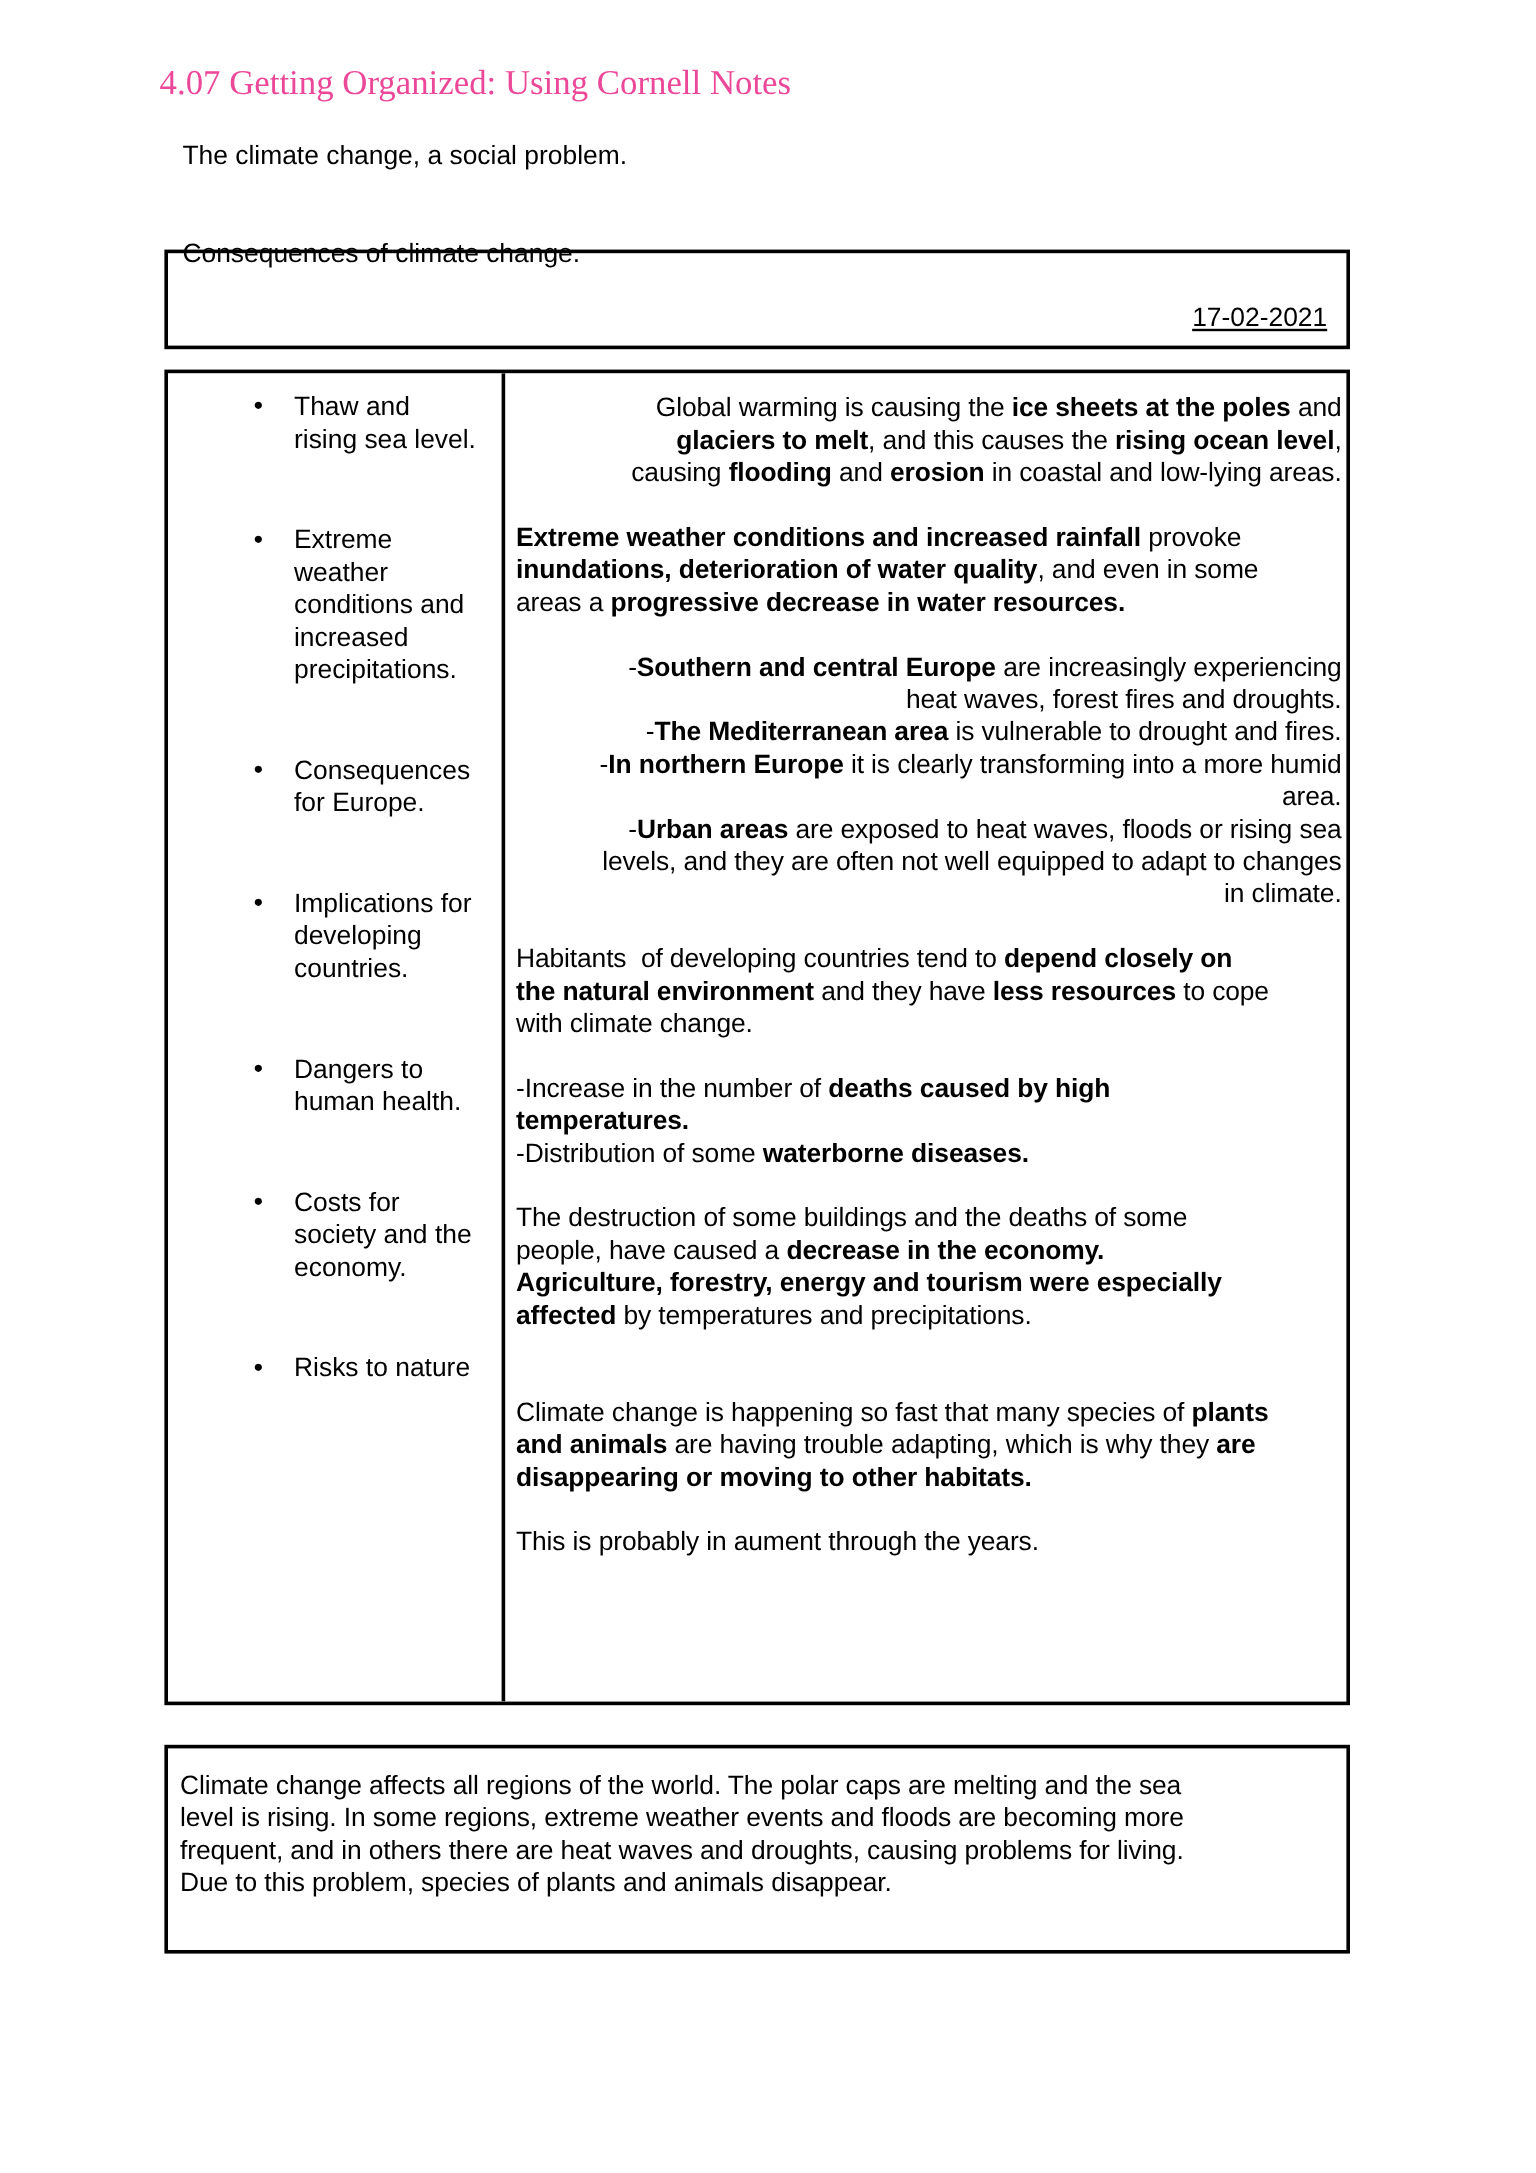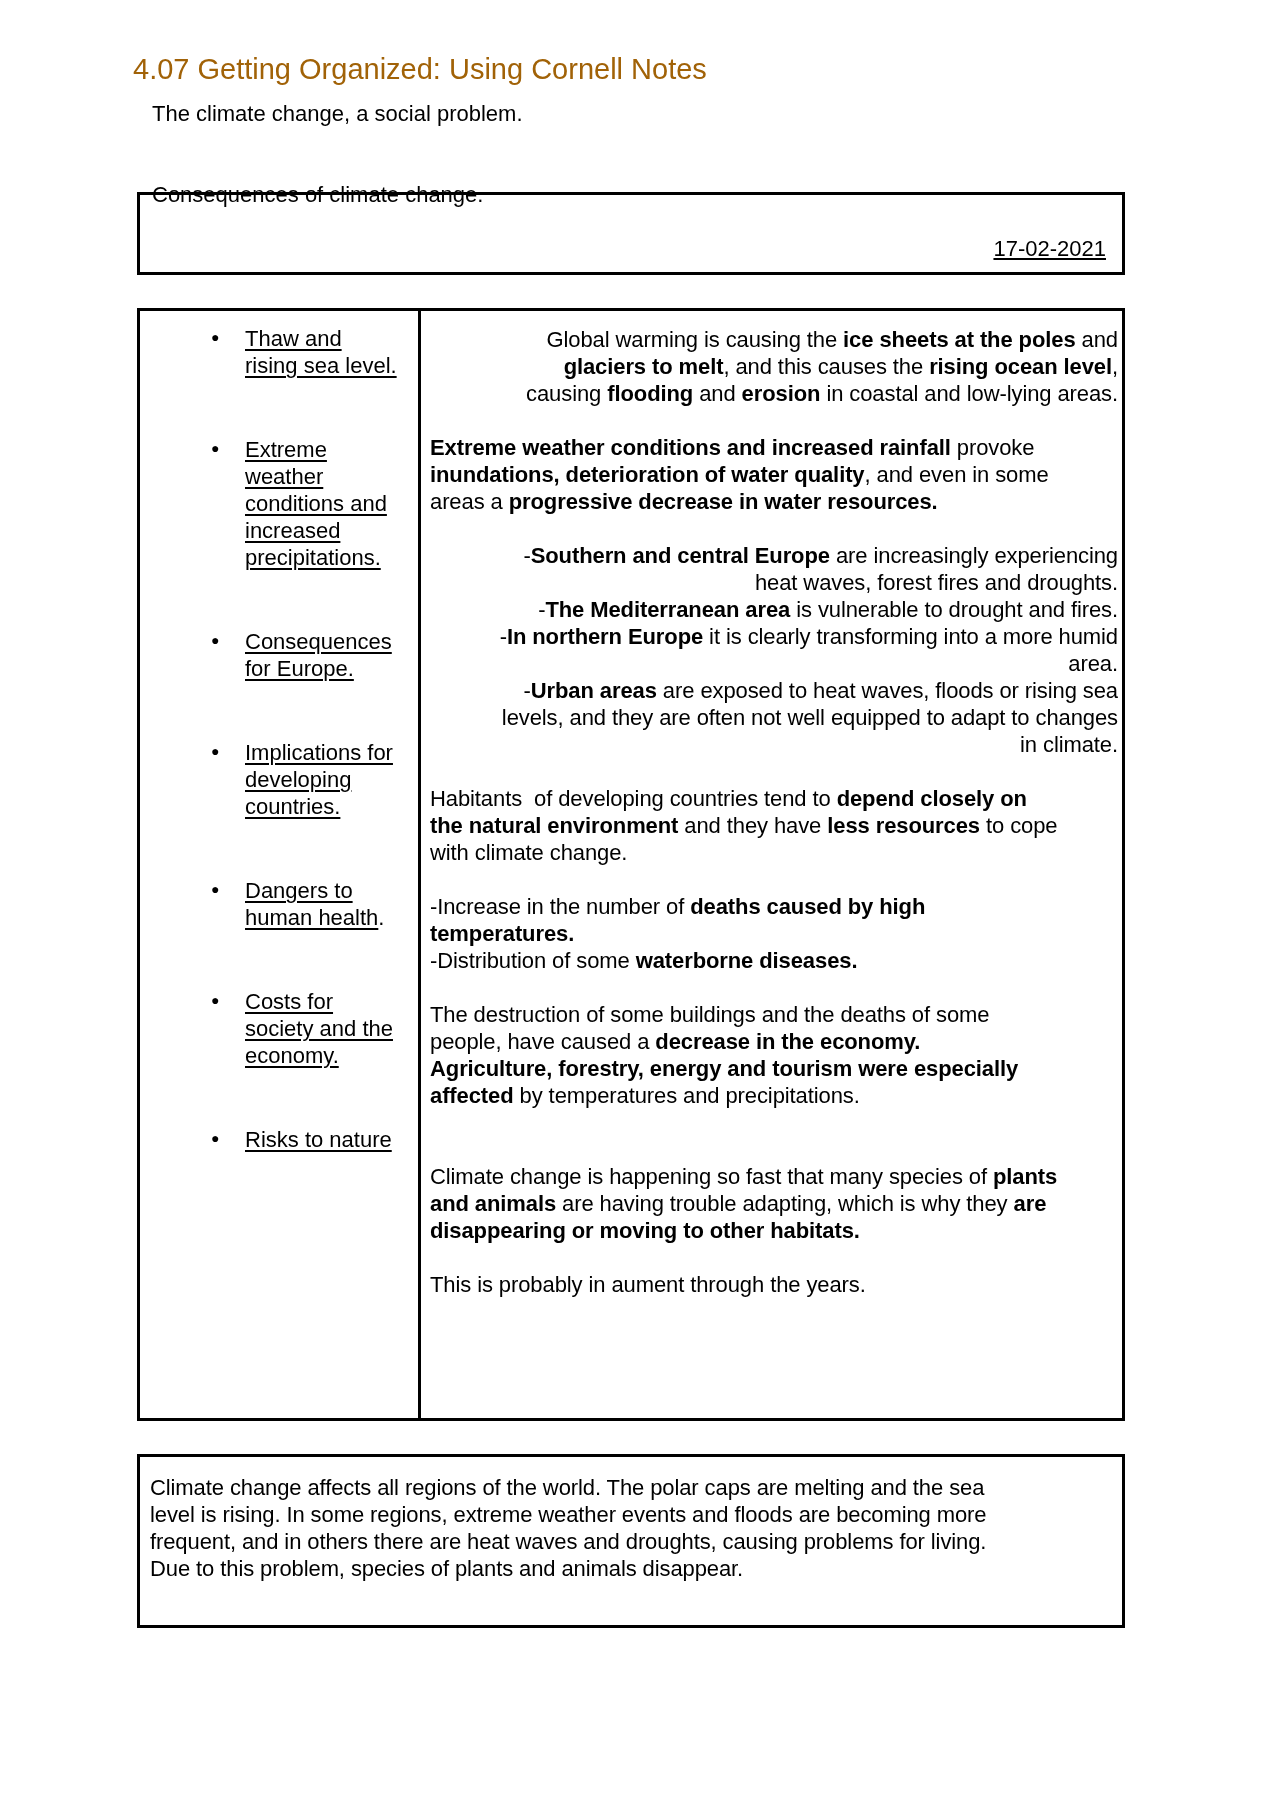--- a/index.html
+++ b/index.html
@@ -4,48 +4,49 @@
 <style>
   html,body{margin:0;padding:0;}
   body{
     width:1280px;height:1811px;background:#ffffff;
     font-family:"Liberation Sans","DejaVu Sans",sans-serif;
     color:#000;
   }
   .page{position:relative;width:1280px;height:1811px;background:#fff;overflow:hidden;}
   .doc-title{
     position:absolute;left:133px;top:52px;
-    font-size:29px;line-height:34px;font-weight:400;color:#a16207;
+    font-size:29px;line-height:34px;font-weight:400;color:#ec4899;
     white-space:pre;
+    font-family:Liberation Serif, serif;
   }
   .box{
     position:absolute;left:137px;width:988px;
     border:3px solid #000;box-sizing:border-box;background:#fff;
   }
   .topic-box{
-    top:192px;height:83px;
+    top:208px;height:83px;
     display:flex;justify-content:space-between;align-items:flex-end;
     padding:9px 16px 10px 12px;
   }
   .topic-lines{font-size:22px;line-height:27px;white-space:pre;}
   .topic-date{font-size:22px;line-height:27px;white-space:pre;text-decoration:underline;}
   .cornell-table{
     top:308px;height:1113px;
     display:flex;overflow:hidden;
   }
   .cue-cell{
     width:281px;flex:0 0 281px;border-right:3px solid #000;box-sizing:border-box;
     padding:14px 4px 0 105px;overflow:hidden;
   }
   .cue-list{margin:0;padding:0;list-style:none;font-size:22px;line-height:27px;}
   .cue-item{position:relative;margin:0 0 57px 0;white-space:pre;}
   .cue-item .bullet{
     position:absolute;left:-34px;top:5px;font-size:14px;line-height:14px;
   }
-  .cue-item .u{text-decoration:underline;text-decoration-thickness:2px;text-underline-offset:3px;margin-top:24px;}
+  .cue-item .u{text-decoration-thickness:2px;text-underline-offset:3px;margin-top:24px;}
   .notes-cell{
     flex:1;padding:15px 4px 0 9px;overflow:hidden;letter-spacing:-0.1px;
   }
   .note-block{margin:0;}
   .note-line{font-size:22px;line-height:27px;white-space:pre;}
   .b{font-weight:700;}
   .summary-box{
     top:1454px;height:174px;
     padding:17px 4px 0 10px;overflow:hidden;letter-spacing:-0.1px;
   }

